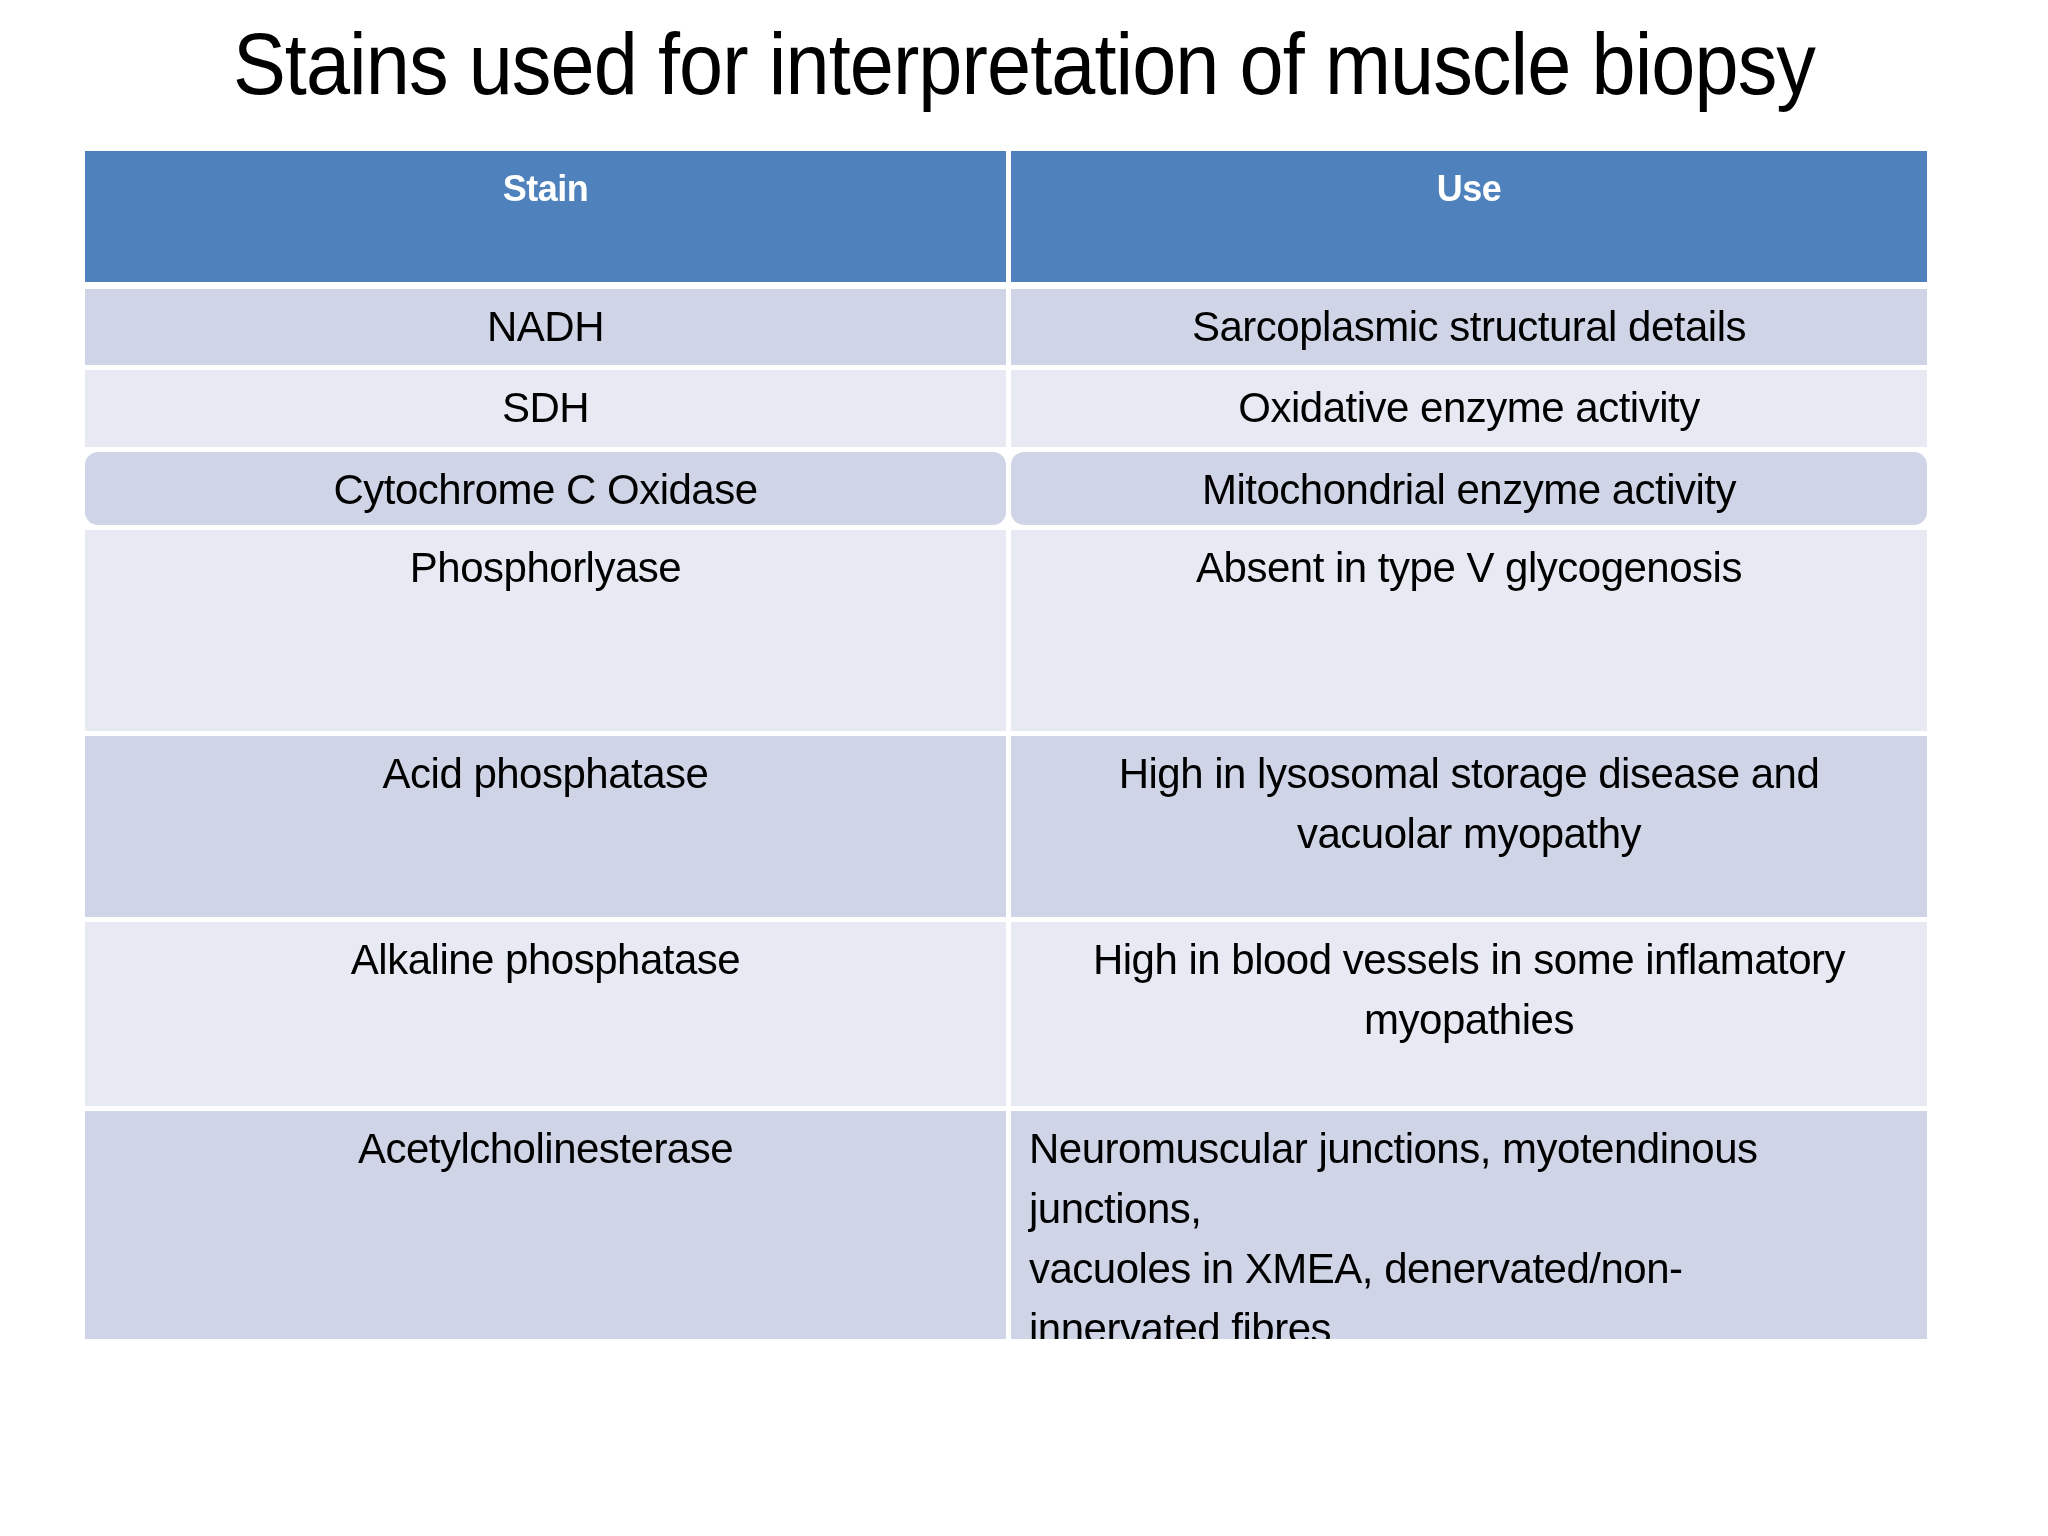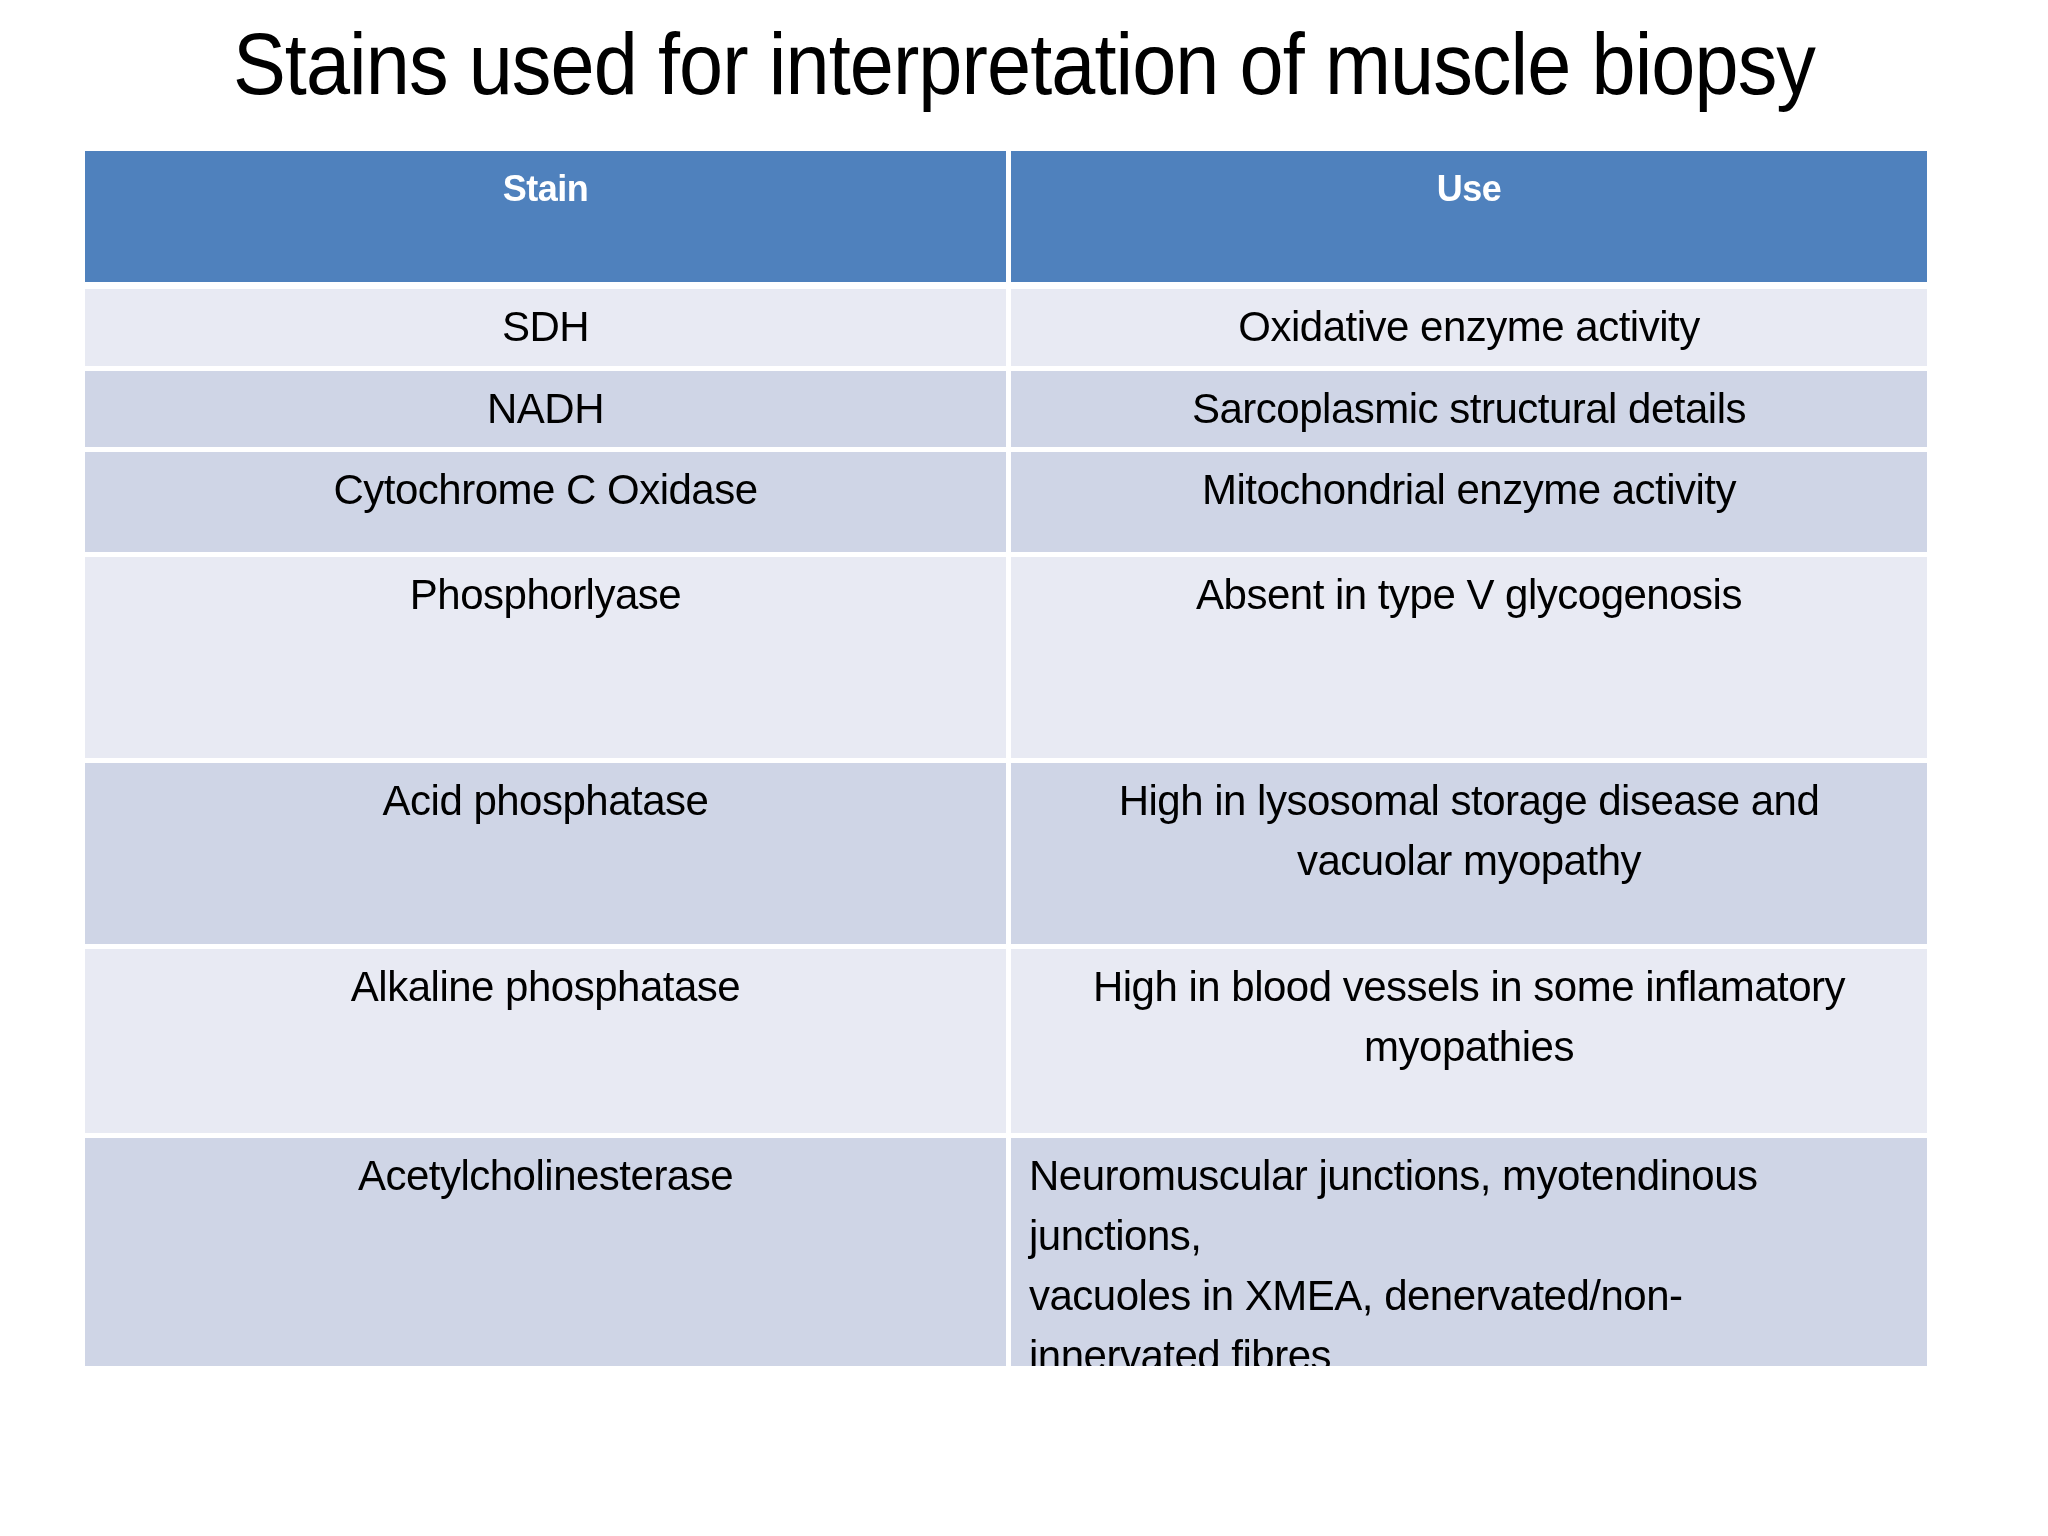--- a/index.html
+++ b/index.html
@@ -64,21 +64,21 @@
     color: var(--header-text);
     font-weight: bold;
     font-size: 36px;
   }
   .band-dark  .cell { background: var(--band-dark); }
   .band-light .cell { background: var(--band-light); }
 
   .r-header { height: 131px; }
   .r1 .cell { height: 76px; }
   .r2 .cell { height: 77px; }
-  .r3 .cell { height: 100px; }
+  .r3 .cell { height: 73px; border-radius: 13px; }
   .r4 .cell { height: 201px; }
   .r5 .cell { height: 181px; }
   .r6 .cell { height: 184px; }
   .r7 .cell { height: 228px; }
 
   .use-left { text-align: left; }
   .line { display: block; }
 </style>
 </head>
 <body>
@@ -89,31 +89,31 @@
     <span class="title-text">Stains used for interpretation of muscle biopsy</span>
   </div>
 
   <div class="stains-table">
 
     <div class="t-row header r-header">
       <div class="cell r-header">Stain</div>
       <div class="cell r-header">Use</div>
     </div>
 
+    <div class="t-row band-dark r1">
+      <div class="cell">NADH</div>
+      <div class="cell">
+        <span class="line">Sarcoplasmic structural details</span>
+      </div>
+    </div>
+
     <div class="t-row band-light r2">
       <div class="cell">SDH</div>
       <div class="cell">
         <span class="line">Oxidative enzyme activity</span>
-      </div>
-    </div>
-
-    <div class="t-row band-dark r1">
-      <div class="cell">NADH</div>
-      <div class="cell">
-        <span class="line">Sarcoplasmic structural details</span>
       </div>
     </div>
 
     <div class="t-row band-dark r3">
       <div class="cell">Cytochrome C Oxidase</div>
       <div class="cell">
         <span class="line">Mitochondrial enzyme activity</span>
       </div>
     </div>
 

